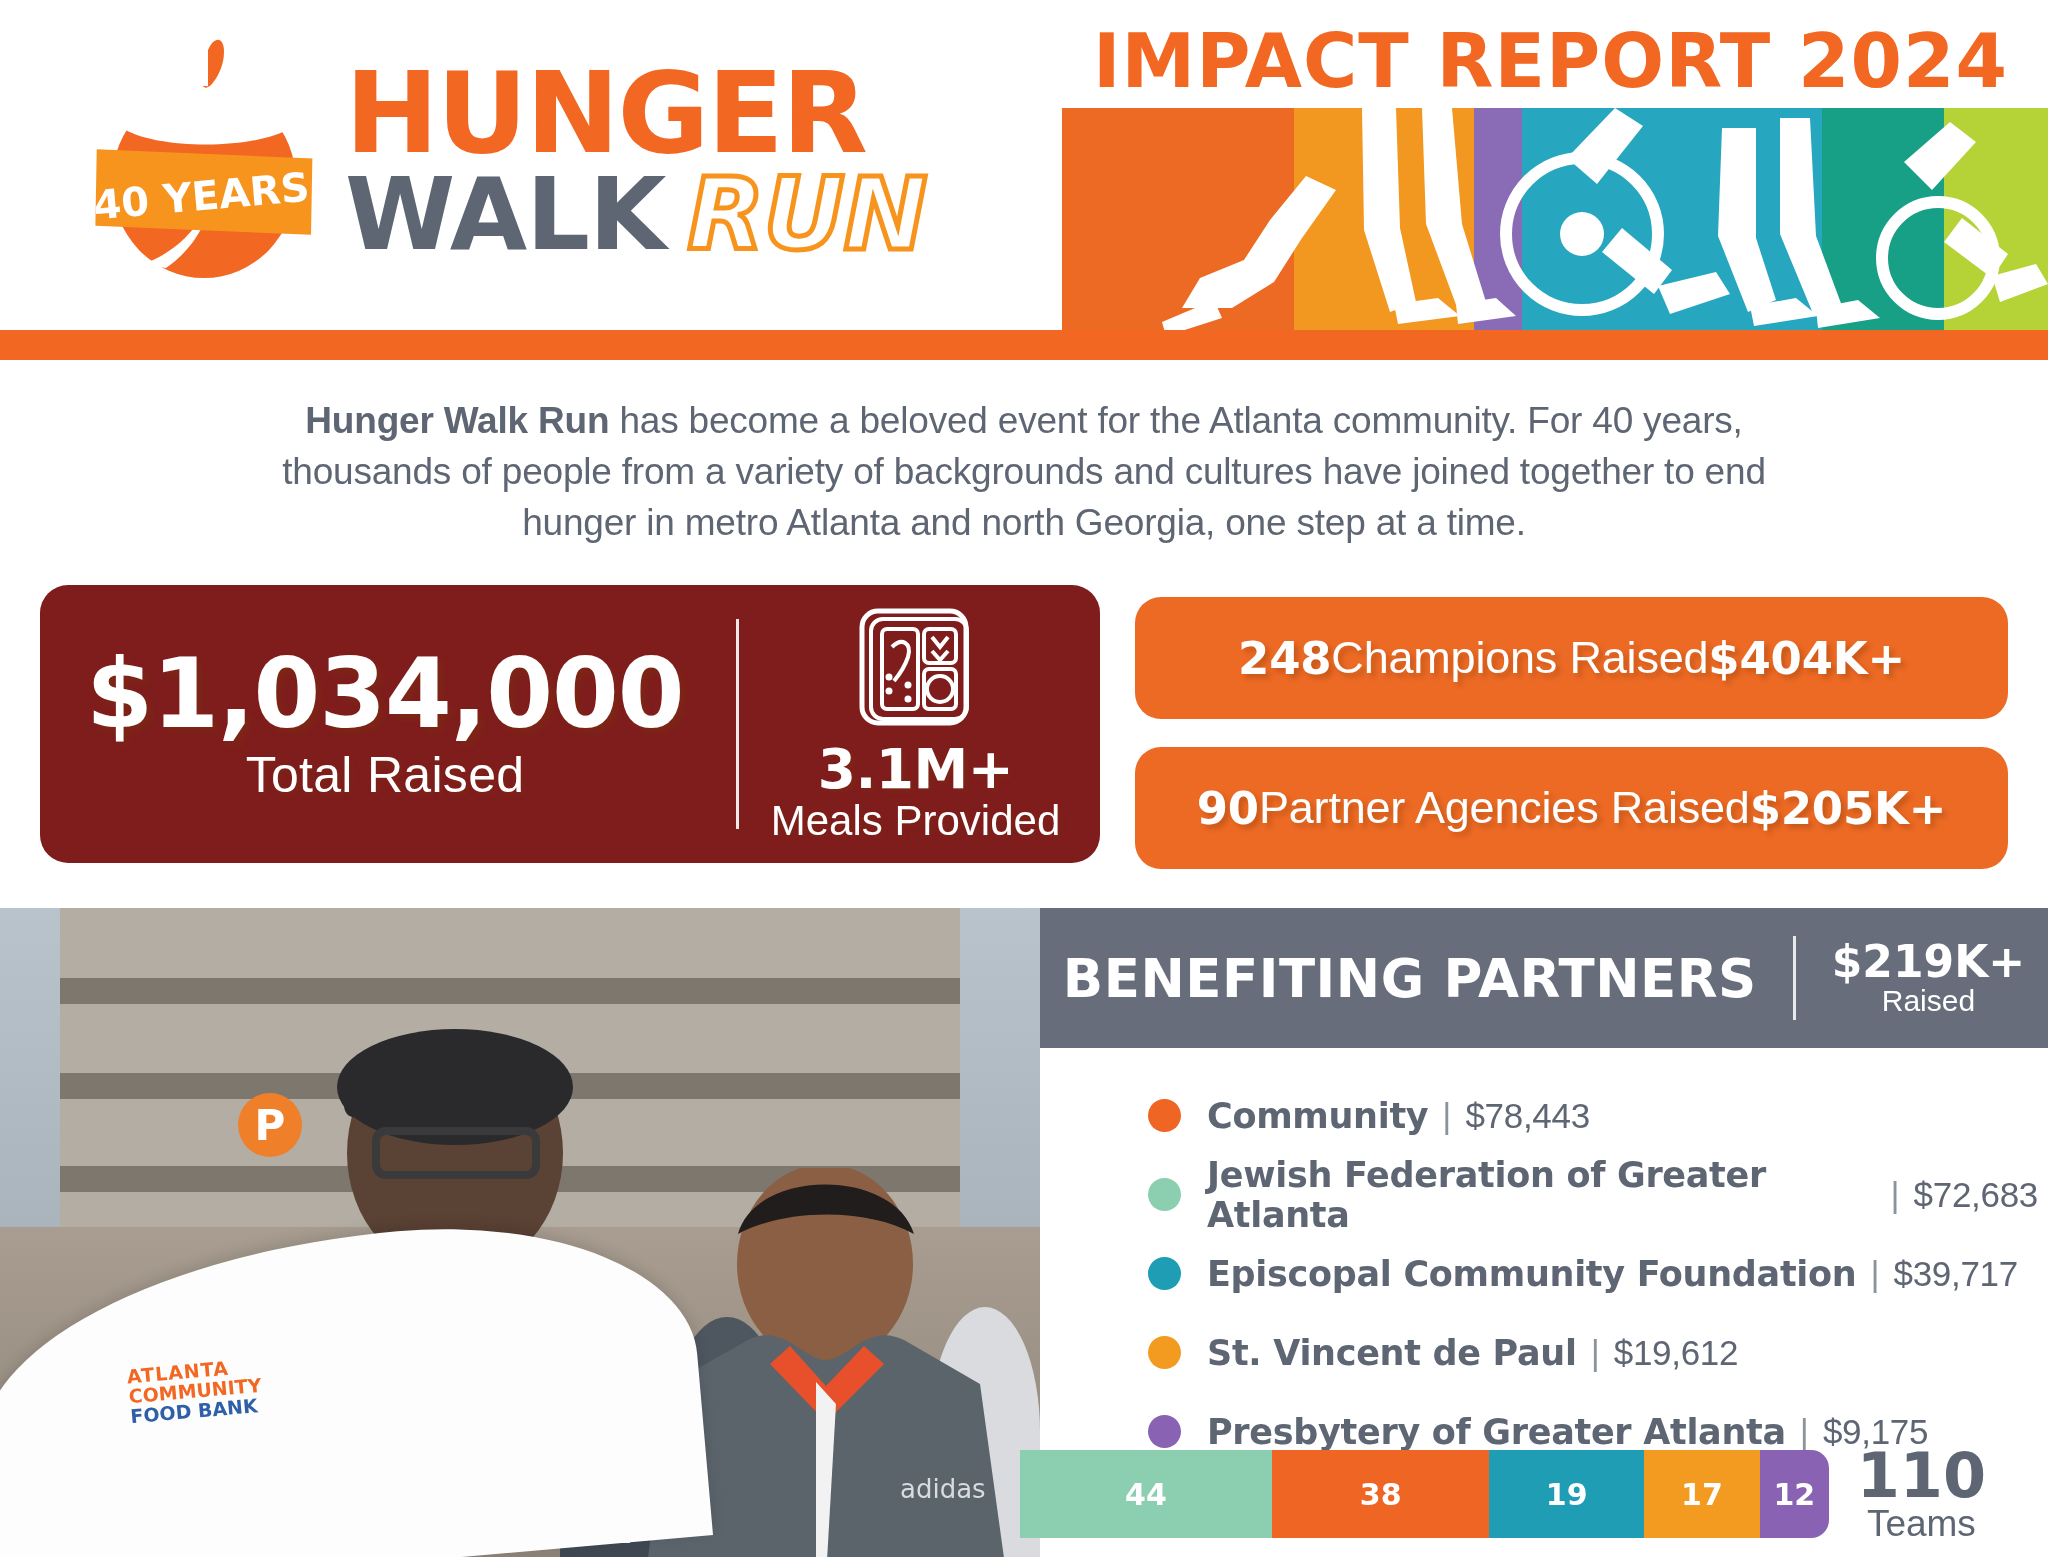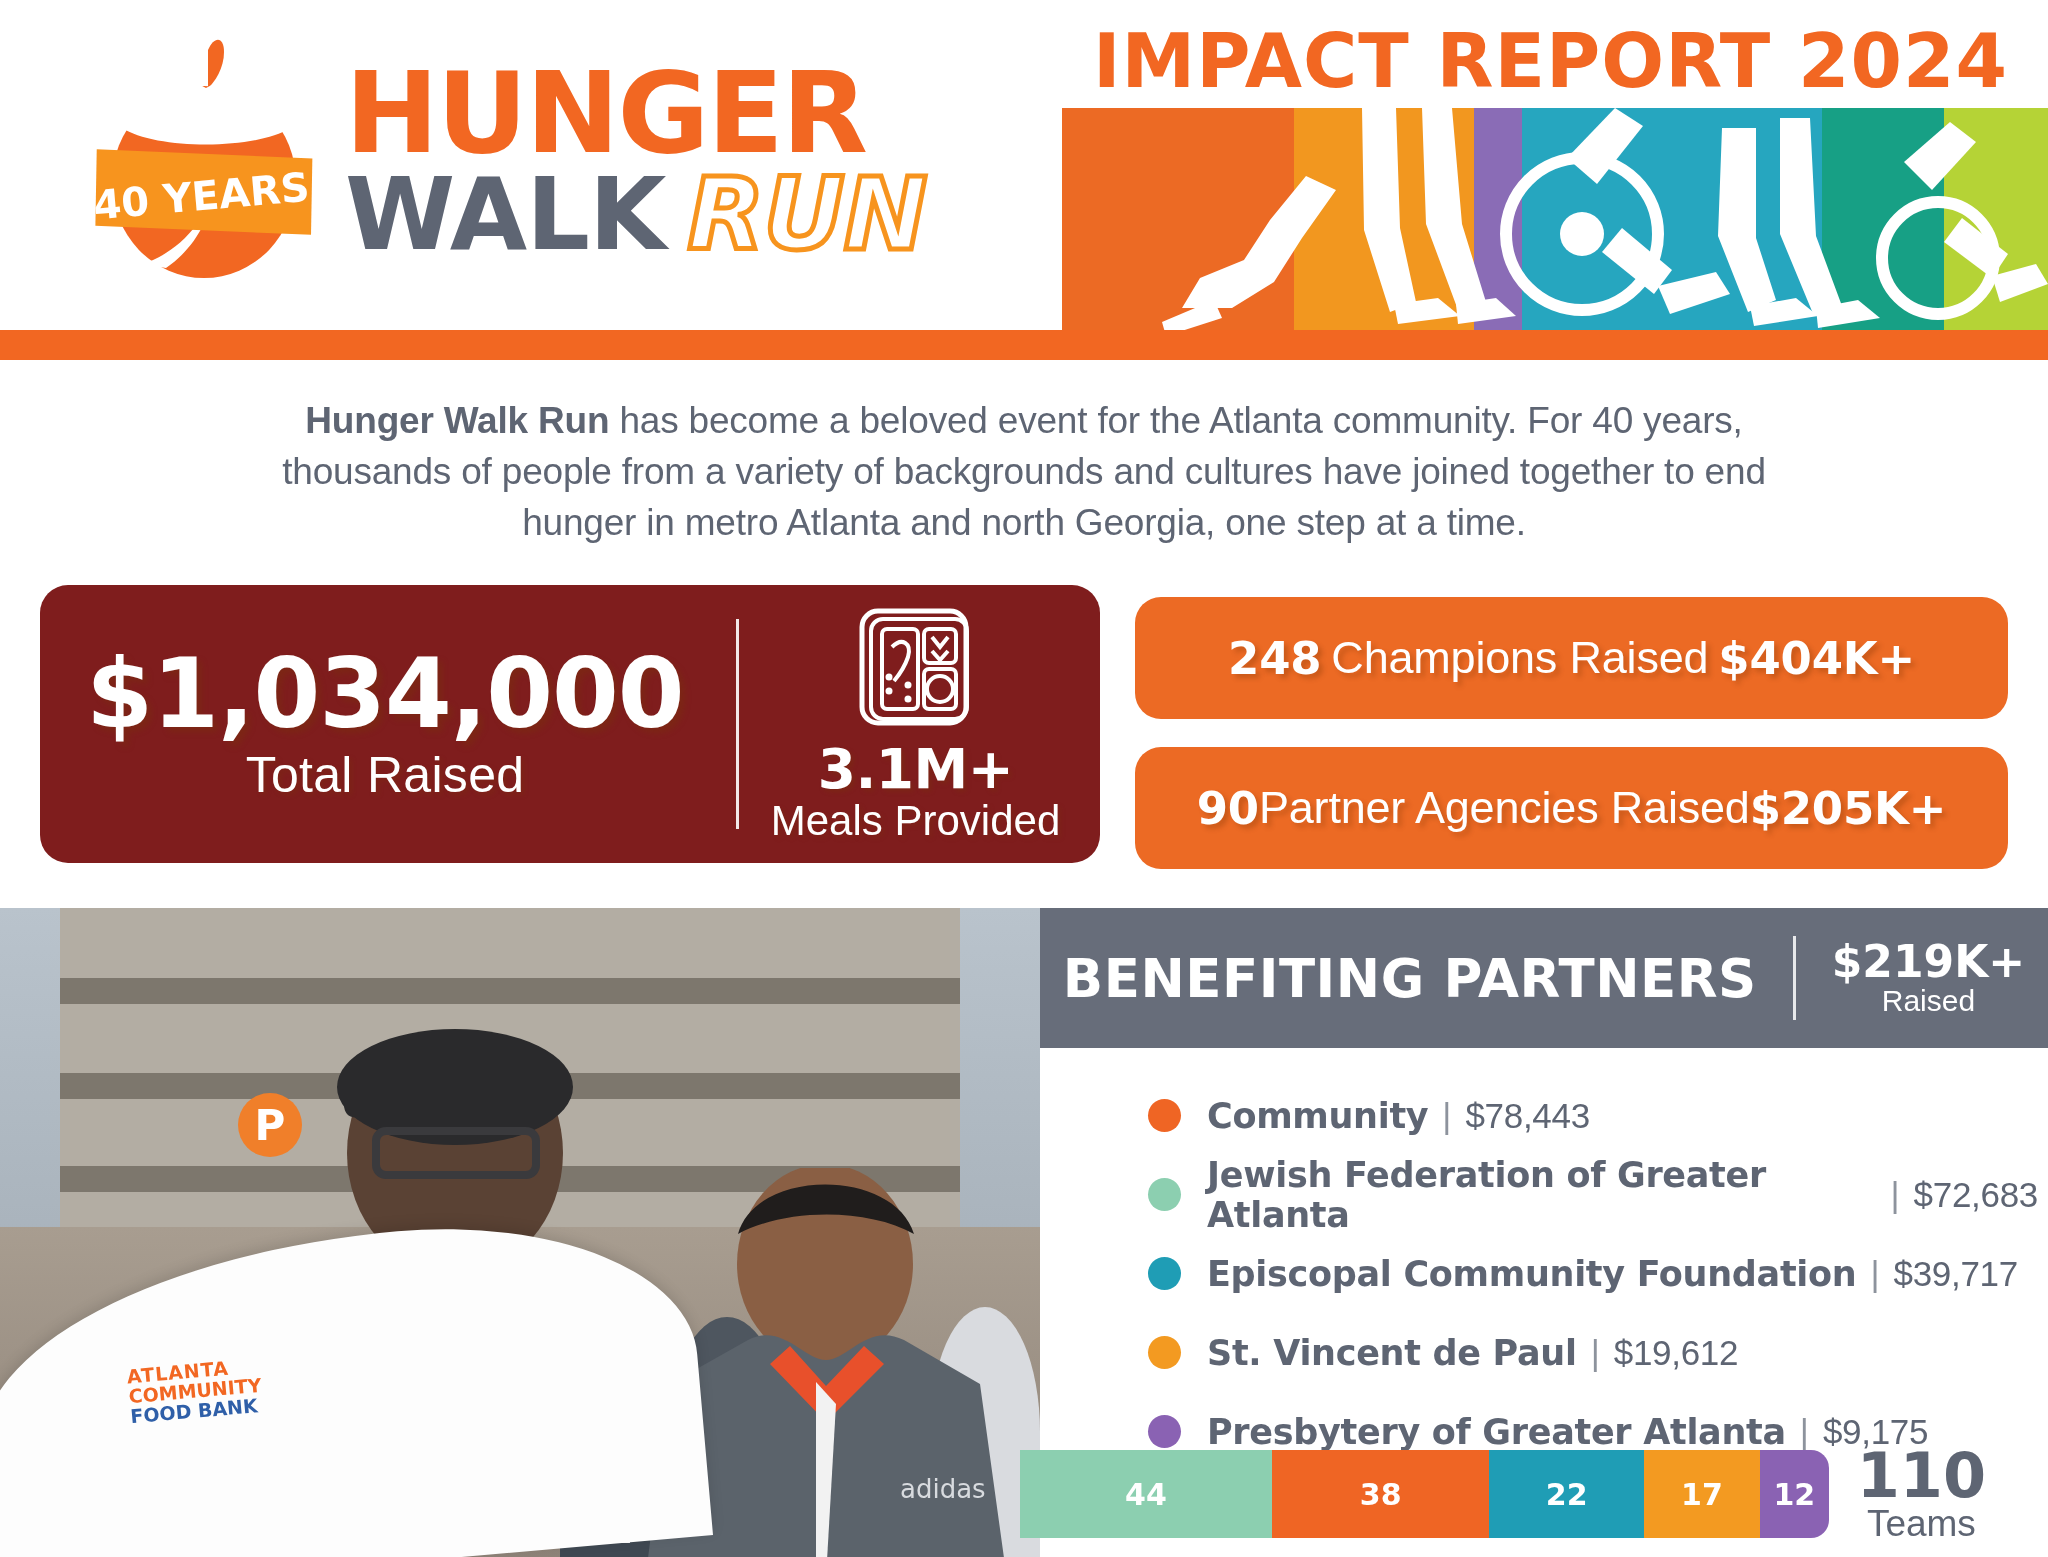--- a/index.html
+++ b/index.html
@@ -164,21 +164,21 @@
     border-radius: 26px;
     display: flex;
     align-items: center;
     justify-content: center;
     color: #ffffff;
     font-size: 45px;
     letter-spacing: -0.2px;
     text-shadow: 4px 4px 5px rgba(120,50,0,0.3);
     white-space: nowrap;
   }
-  .pill.p1 { top: 12px; gap: 10px; }
+  .pill.p1 { top: 12px; }
   .pill.p2 { top: 162px; }
   .pill b {
     font-family: "DejaVu Sans", sans-serif;
     font-weight: 700;
   }
 
   
   .bottom {
     position: absolute;
     top: 908px; left: 0;
@@ -533,21 +533,21 @@
         <span class="p-sep">|</span>
         <span class="p-amt">$9,175</span>
       </div>
     </div>
   </div>
 
   <div class="teams-row">
     <div class="stack" id="stack">
         <div class="seg" style="background: rgb(140, 207, 176); width: 251.884px;">44</div>
         <div class="seg" style="background: rgb(239, 101, 36); width: 217.536px;">38</div>
-        <div class="seg" style="background: rgb(31, 157, 181); width: 154.565px;">22</div>
+        <div class="seg" style="background: rgb(31, 157, 181); width: 154.565px;">19</div>
         <div class="seg" style="background: rgb(243, 154, 33); width: 116px;">17</div>
         <div class="seg" style="background: rgb(138, 98, 179); width: 68.6957px;">12</div>
       </div>
     <div class="teams-total">
       <span class="num">110</span>
       <span class="lbl">Teams</span>
     </div>
   </div>
 </div>
 

